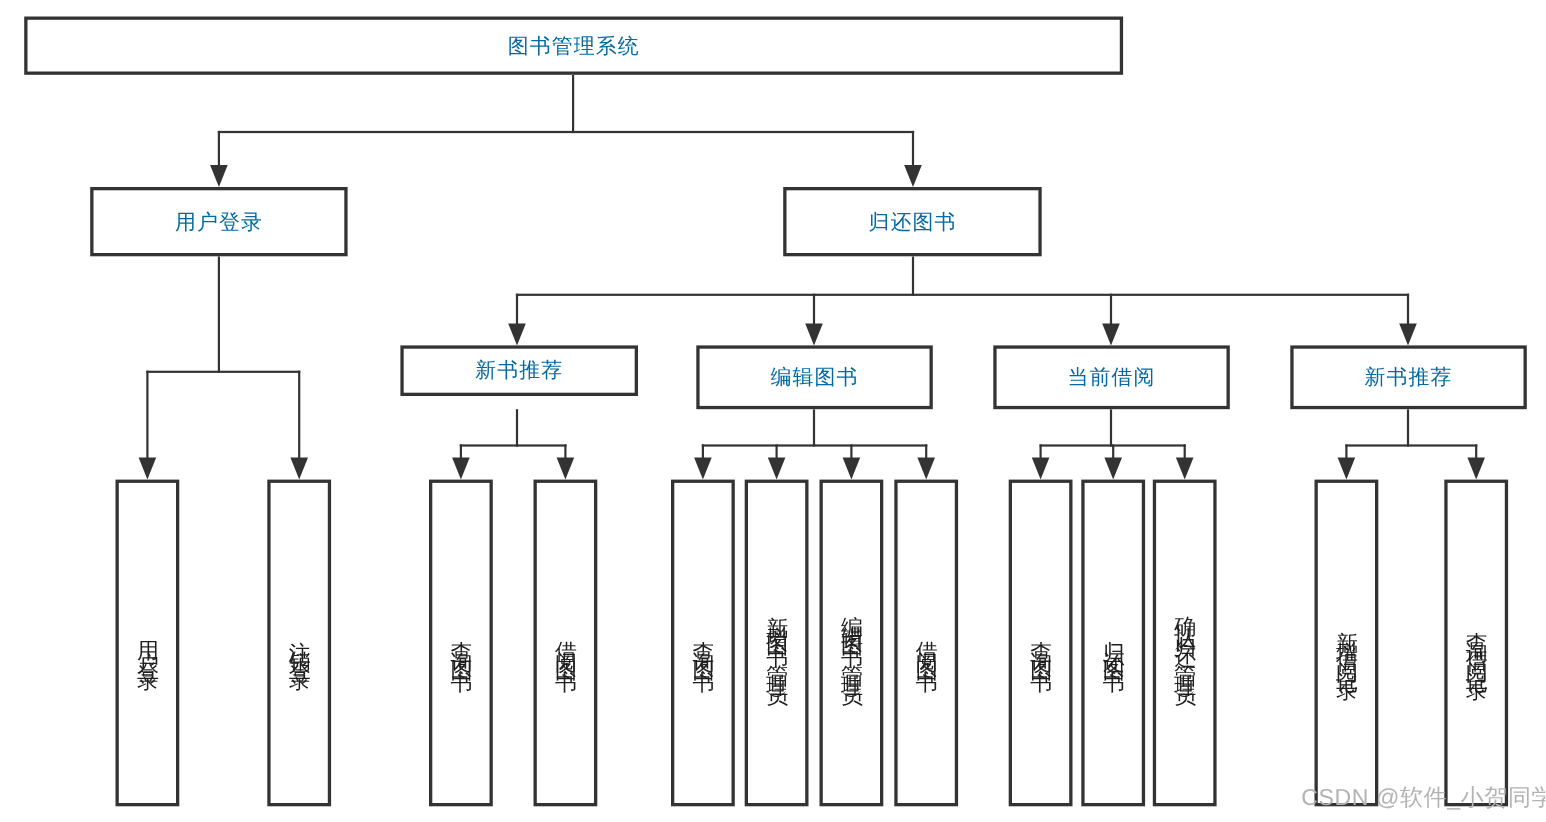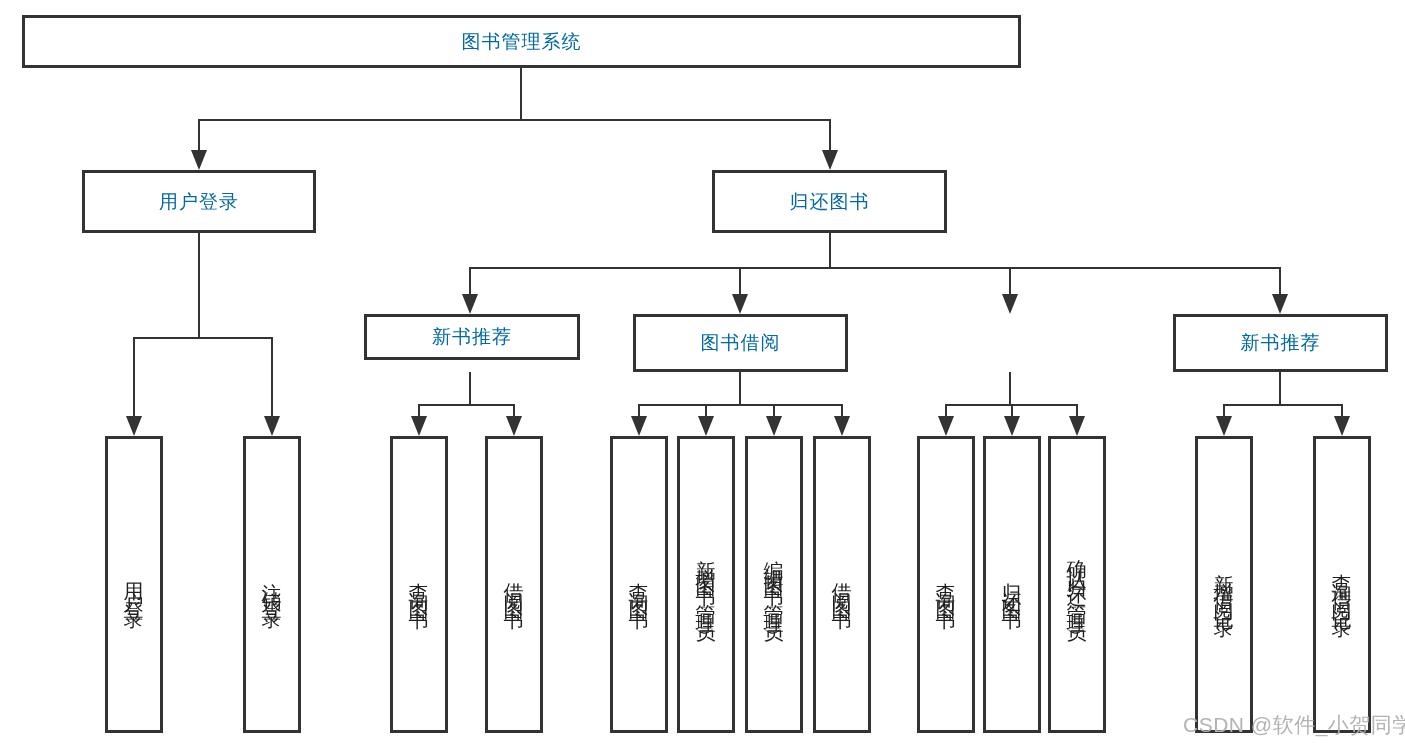--- a/index.html
+++ b/index.html
@@ -134,21 +134,24 @@
     <span>用户登录</span>
   </div>
   <div class="hbox" style="left:712px;top:170px;width:235px;height:63px">
     <span>归还图书</span>
   </div>
 
   <div class="hbox" style="left:364px;top:314px;width:216px;height:46px">
     <span>新书推荐</span>
   </div>
   <div class="hbox" style="left:633px;top:314px;width:215px;height:58px">
-    <span>图书借阅</span>
+    <span>编辑图书</span>
+  </div>
+  <div class="hbox" style="left:903px;top:314px;width:215px;height:58px">
+    <span>当前借阅</span>
   </div>
   <div class="hbox" style="left:1173px;top:314px;width:215px;height:58px">
     <span>新书推荐</span>
   </div>
 
   <div class="vbox" style="left:105px;top:436px">
     <span class="vlabel">用户登录</span>
   </div>
   <div class="vbox" style="left:243px;top:436px">
     <span class="vlabel">注销登录</span>

